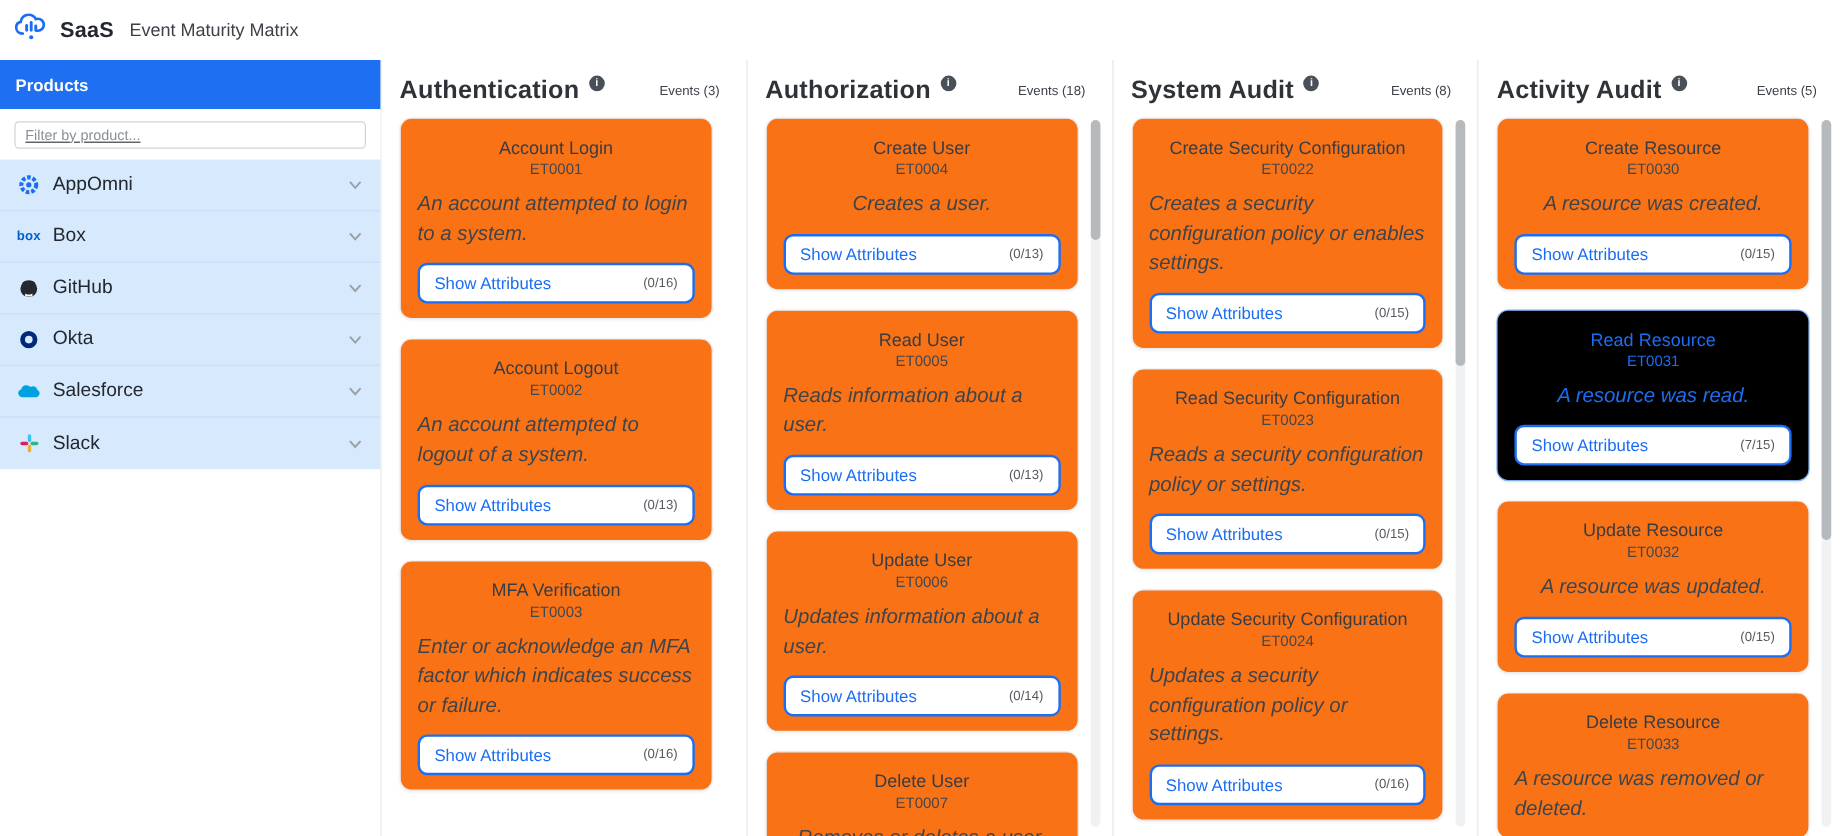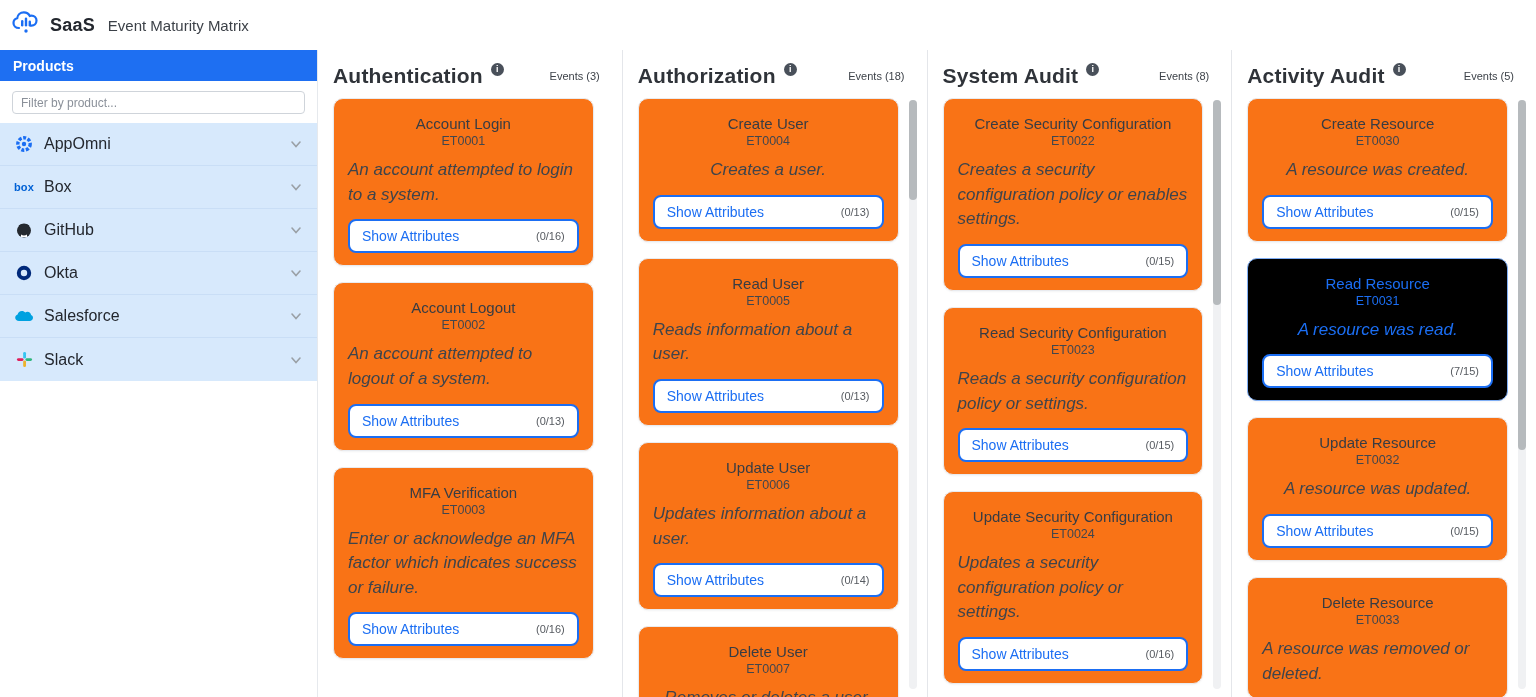--- a/index.html
+++ b/index.html
@@ -10,25 +10,25 @@
   .topbar { height:50px; display:flex; align-items:center; padding-left:10px; background:#fff; }
   .logo { display:flex; align-items:center; gap:8px; }
   .brand-bold { font-size:18px; font-weight:700; color:#23272e; letter-spacing:.2px; }
   .brand-rest { font-size:15px; font-weight:400; color:#3c4148; margin-left:5px; }
 
   .layout { display:flex; height:647px; }
 
   
   .sidebar { width:318px; flex:0 0 318px; background:#fff; border-right:1px solid #e6e9ed;
     display:flex; flex-direction:column; }
-  .products-header { height:31px; background:#1e6ff2; color:#fff; font-size:14px; font-weight:700;
+  .products-header { height:41px; background:#1e6ff2; color:#fff; font-size:14px; font-weight:700;
     display:flex; align-items:center; padding-left:13px; }
   .filter-wrap { padding:10px 12px 9px 12px; background:#fff; }
   .filter-input { width:100%; height:23px; border:1px solid #cfd4da; border-radius:4px;
-    font-size:12px; padding:0 8px; color:#3c4148; outline:none; font-family:"Liberation Sans",sans-serif; }
+    font-size:12px; padding:0 8px; color:#3c4148; outline:none; font-family:"Liberation Sans",sans-serif;text-decoration:underline; }
   .filter-input::placeholder { color:#8a9099; }
   .product-list { background:#d7e9fc; }
   .product-row { height:43px; display:flex; align-items:center; padding:0 14px;
     border-bottom:1px solid #c9def6; cursor:pointer; }
   .product-row:last-child { border-bottom:none; }
   .p-icon { width:20px; height:20px; display:flex; align-items:center; justify-content:center; margin-right:10px; }
   .p-label { font-size:16px; color:#23272e; flex:1; }
   .chev { width:14px; height:14px; }
   .box-txt { font-size:11px; font-weight:700; color:#0061d5; letter-spacing:.2px; }
 

